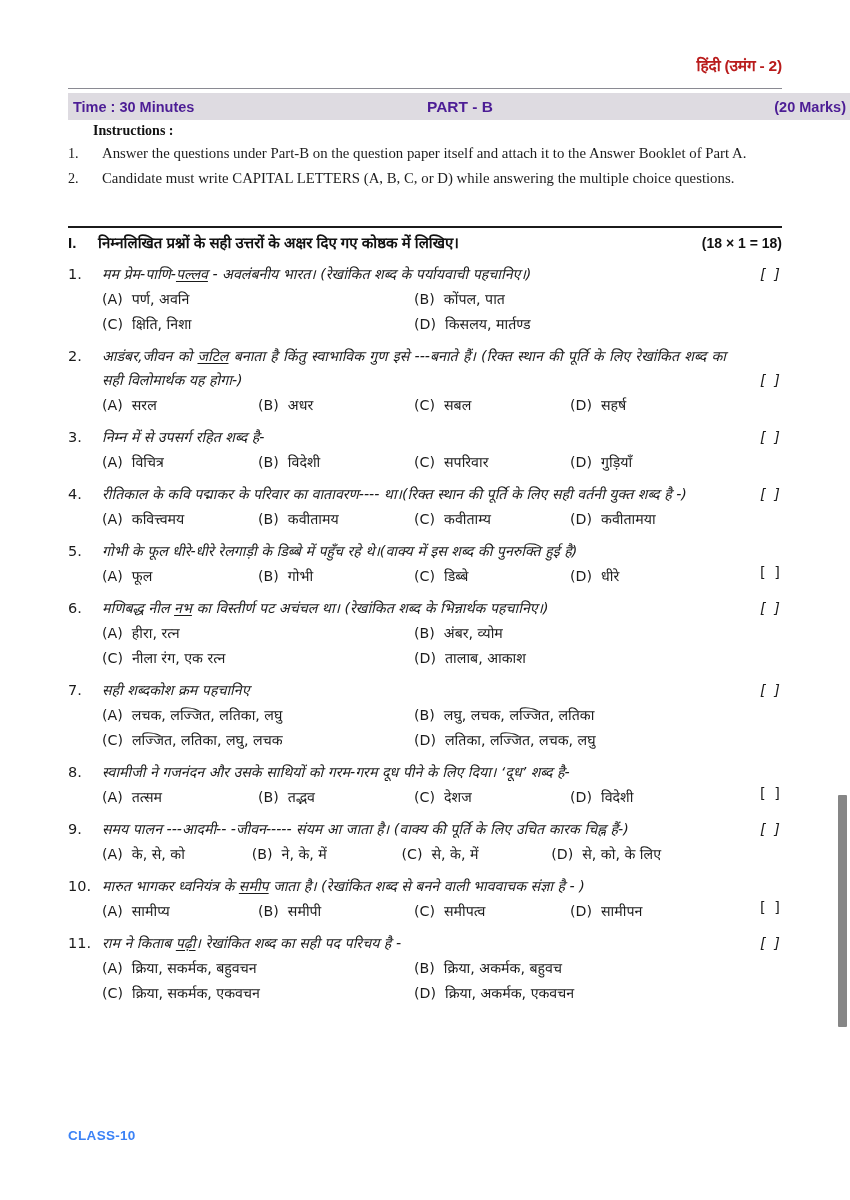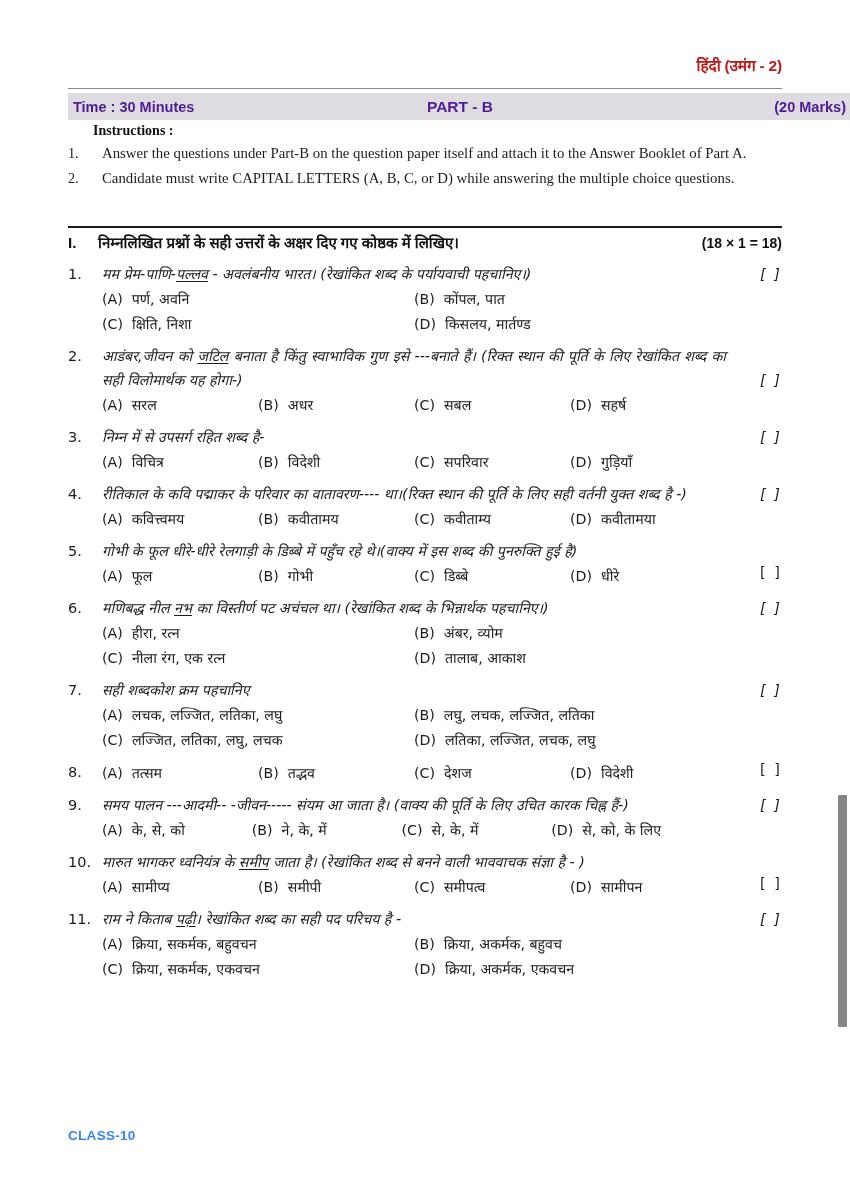--- a/index.html
+++ b/index.html
@@ -503,20 +503,23 @@
             </div>
           </div>
         </div>
       </div>
     </div>
 
     <div class="q">
       <div class="q-row">
         <span class="q-num">8.</span>
         <div class="q-body">
+          <div class="q-stem nojust">
+            <span>स्वामीजी ने गजनंदन और उसके साथियों को गरम-गरम दूध पीने के लिए  दिया। ‘दूध’ शब्द है-</span>
+          </div>
           <div class="opts cols4">
             <span class="brk brk-opt">[  ]</span>
             <div class="opt-row">
               <span class="opt">
                   <span class="opt-key">(A)</span>
                   <span class="opt-txt">तत्सम</span>
                 </span>
               <span class="opt">
                   <span class="opt-key">(B)</span>
                   <span class="opt-txt">तद्भव</span>

